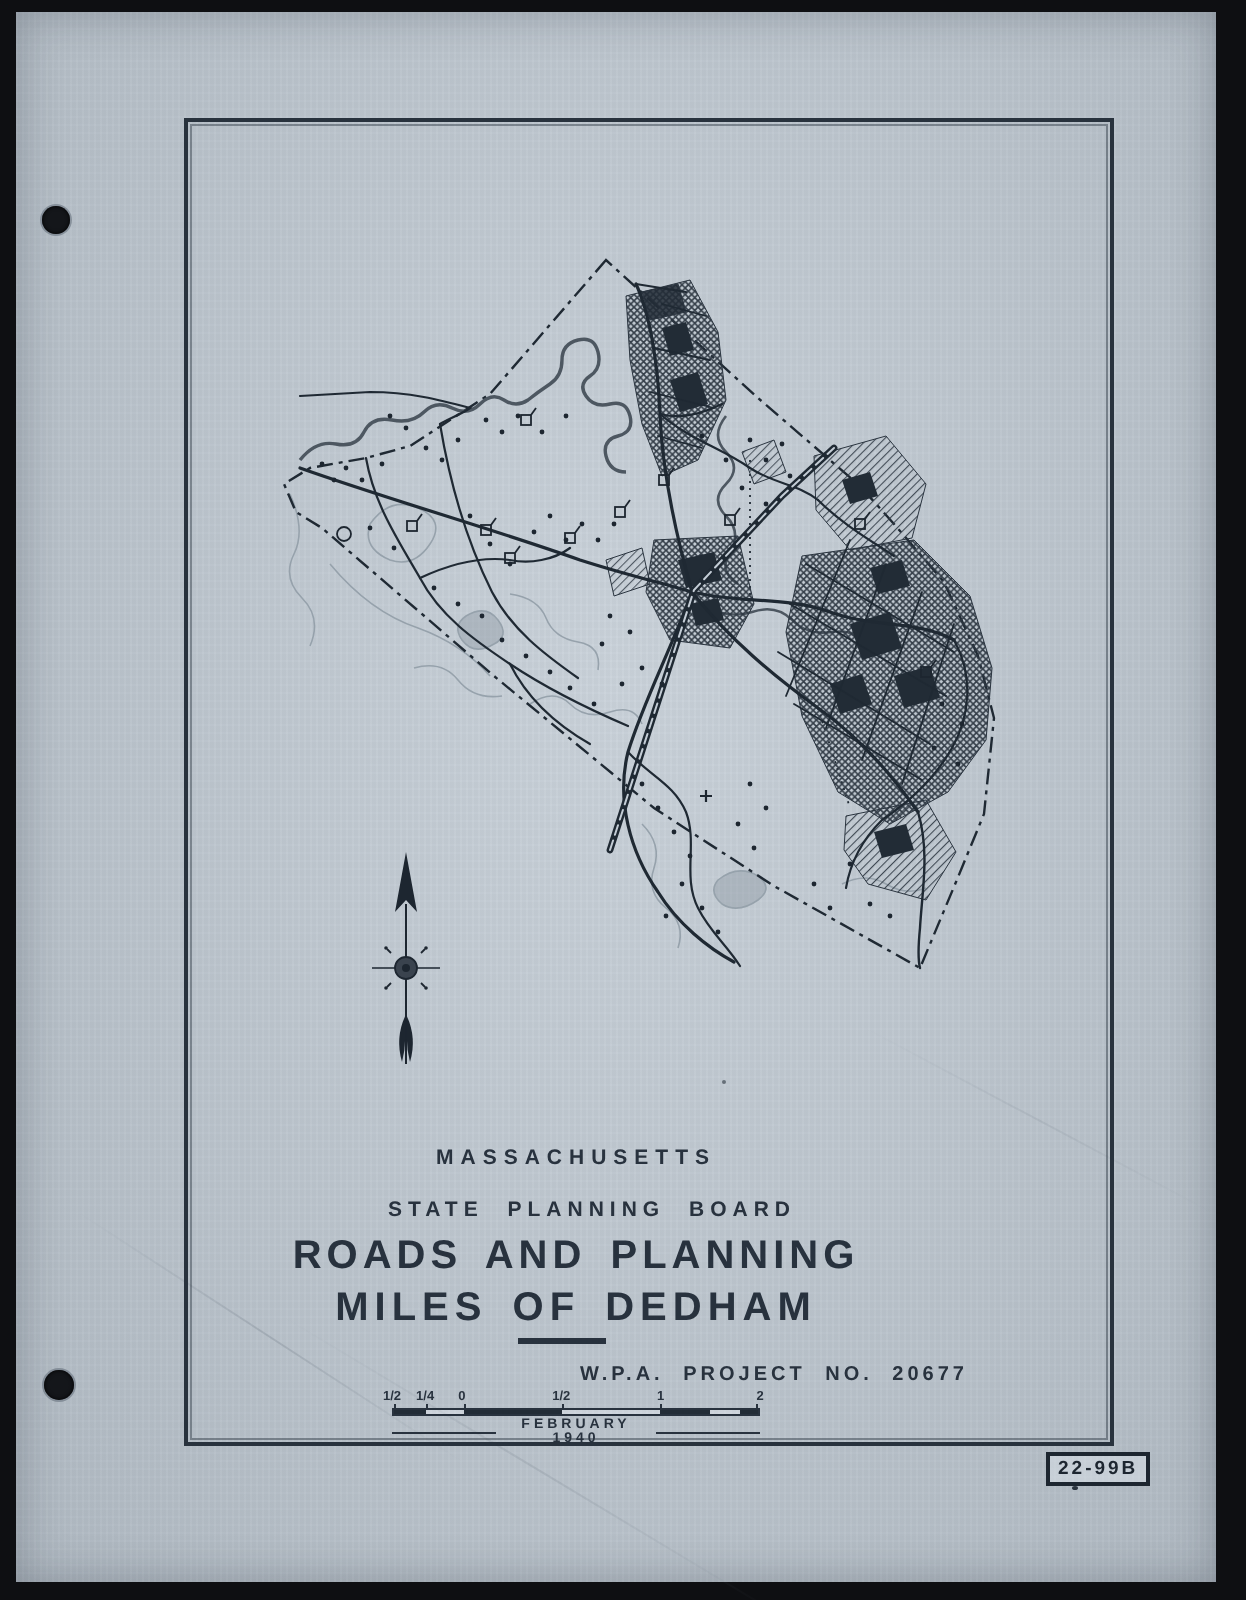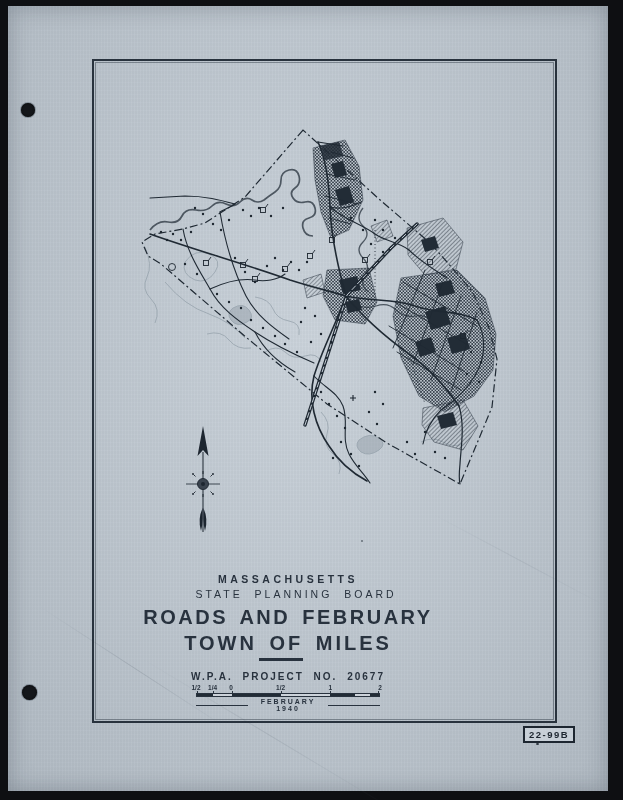--- a/index.html
+++ b/index.html
@@ -41,25 +41,25 @@
   
   .map-wrap{position:absolute;left:125px;top:112px;width:385px;height:395px;}
   .arrow-wrap{position:absolute;left:186px;top:424px;width:34px;height:112px;}
 
   
   .titles{
     position:absolute;left:92px;top:573px;width:392px;text-align:center;
     color:#28323e;
   }
   .t-state{font-size:10.5px;font-weight:600;letter-spacing:3.5px;}
-  .t-agency{font-size:10.5px;font-weight:400;letter-spacing:3px;word-spacing:6px;margin-top:3px;padding-left:16px;}
+  .t-agency{font-size:10.5px;font-weight:700;letter-spacing:3px;word-spacing:6px;margin-top:14px;padding-left:16px;}
   .t-main{font-size:20px;font-weight:700;letter-spacing:2.5px;word-spacing:4px;margin-top:6px;}
   .t-main2{font-size:20px;font-weight:700;letter-spacing:3px;word-spacing:4px;margin-top:3px;}
   .t-underline{width:44px;height:3px;background:#28323e;margin:3px auto 0;transform:translateX(-7px);}
-  .t-project{font-size:10px;font-weight:700;letter-spacing:2px;word-spacing:5px;margin-top:10px;}
+  .t-project{font-size:10px;font-weight:700;letter-spacing:2px;word-spacing:5px;margin-top:10px;text-align:right;}
   .t-scalecap{font-size:8px;font-weight:600;letter-spacing:2px;word-spacing:3px;margin-top:8px;}
   .scalebar{width:184px;margin:2px auto 0;position:relative;}
   .sb-labels{position:relative;height:9px;font-size:6.5px;font-weight:600;color:#28323e;}
   .sb-labels span{position:absolute;transform:translateX(-50%);white-space:nowrap;}
   .sb-bar{position:relative;height:4px;box-sizing:border-box;border:1px solid #28323e;background:rgba(240,244,248,0.35);}
   .sb-bar i{position:absolute;top:0;bottom:0;background:#222c36;}
   .sb-bar b{position:absolute;top:-3px;width:1px;height:3px;background:#28323e;}
   .sb-daterow{display:flex;align-items:center;justify-content:center;margin-top:1px;}
   .sb-rule{flex:0 0 52px;height:0;border-top:1.3px solid #28323e;margin-top:1px;}
   .sb-date{font-size:7px;font-weight:700;letter-spacing:2px;word-spacing:10px;color:#28323e;padding:0 6px;}
@@ -297,22 +297,22 @@
     <circle cx="7" cy="70" r="0.9" fill="#1d2630"></circle>
         <circle cx="27" cy="70" r="0.9" fill="#1d2630"></circle>
     <path d="M16.6,84 Q11.5,95 15,107 Q16.6,101 16.6,95 Z" fill="#1d2630"></path>
     <path d="M17.4,84 Q22.5,95 19,107 Q17.4,101 17.4,95 Z" fill="#1d2630"></path>
   </svg>
   </div>
 
   <div class="titles">
     <div class="t-state">MASSACHUSETTS</div>
     <div class="t-agency">STATE PLANNING BOARD</div>
-    <div class="t-main">ROADS AND FEBRUARY</div>
-    <div class="t-main2">TOWN OF MILES</div>
+    <div class="t-main">ROADS AND PLANNING</div>
+    <div class="t-main2">MILES OF DEDHAM</div>
     <div class="t-underline"></div>
     <div class="t-project">W.P.A. PROJECT  NO. 20677</div>
 
     <div class="scalebar">
       <div class="sb-labels">
         <span style="left:0%">1/2</span>
         <span style="left:9%">1/4</span>
         <span style="left:19%">0</span>
         <span style="left:46%">1/2</span>
         <span style="left:73%">1</span>

